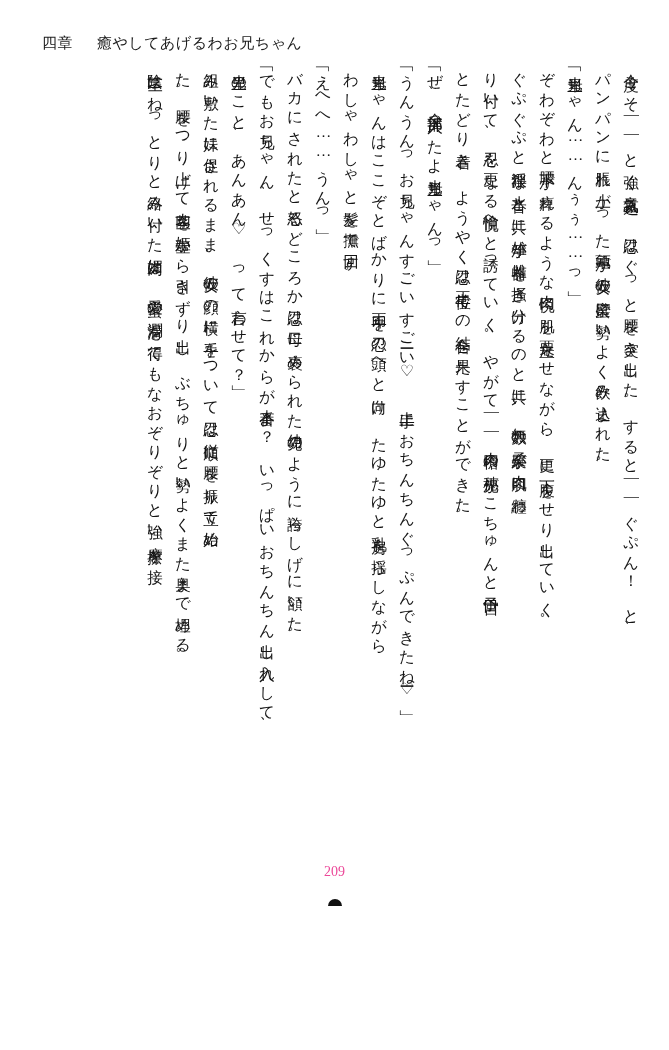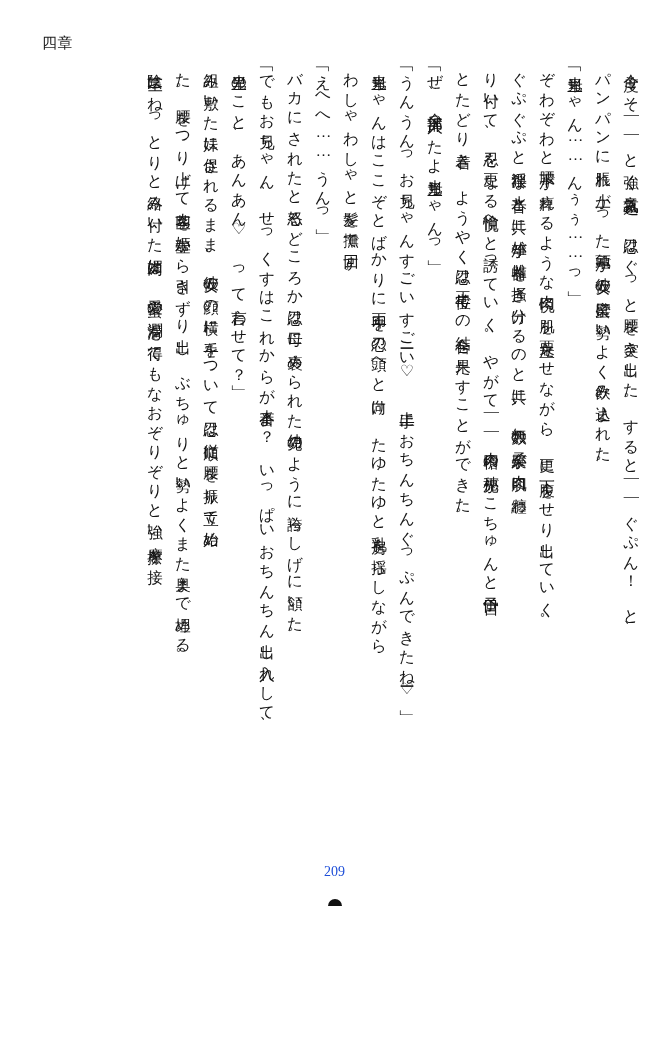--- a/index.html
+++ b/index.html
@@ -77,21 +77,21 @@
   }
 
   
   .folio {
     position: absolute;
     bottom: 26px;
     left: 0;
     right: 0;
     text-align: center;
     font-size: 14px;
-    color: #1d4ed8;
+    color: #ec4899;
     font-family: "Liberation Serif", "DejaVu Serif", serif;
   }
 
   
   .edge-mark {
     position: absolute;
     bottom: 0px;
     left: 50%;
     transform: translateX(-50%);
     width: 14px;
@@ -100,20 +100,21 @@
     background: #111;
   }
 </style>
 </head>
 <body>
 
 <div class="page">
 
   <div class="header">
     <span class="chapter-num">四章</span>
+    <span class="chapter-title">癒やしてあげるわお兄ちゃん</span>
   </div>
 
   <div class="body-area">
     <div class="vline">今度こそ――と強く意気込み、忍はぐっと腰を突き出した。すると――ぐぷん！　と、</div>
     <div class="vline">パンパンに脹れ上がった亀頭が彼女の蜜襞に勢いよく飲み込まれた。</div>
     <div class="vline">「光里ちゃん……んぅぅ……っ」</div>
     <div class="vline">ぞわぞわと腰下が痺れるような肉悦に肌を粟立たせながら、更に下腹をせり出していく。</div>
     <div class="vline">ぐぷぐぷと淫猥な水音と共に雄竿が雌器を掻き分けるのと共に、無数の柔襞が肉肌に纏わ</div>
     <div class="vline">り付いて、忍を更なる愉悦へと誘っていく。やがて――肉槍の穂先がこちゅんと子宮口へ</div>
     <div class="vline">とたどり着き、ようやく忍は正常位での結合を果たすことができた。</div>

